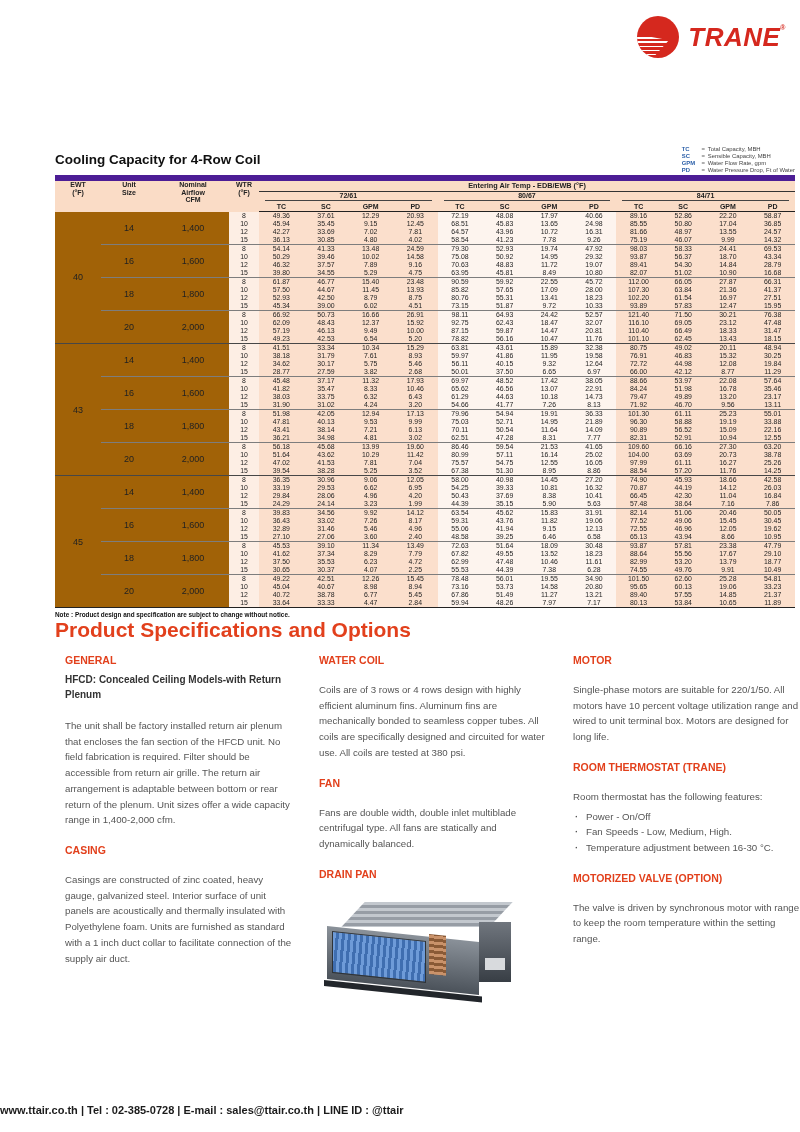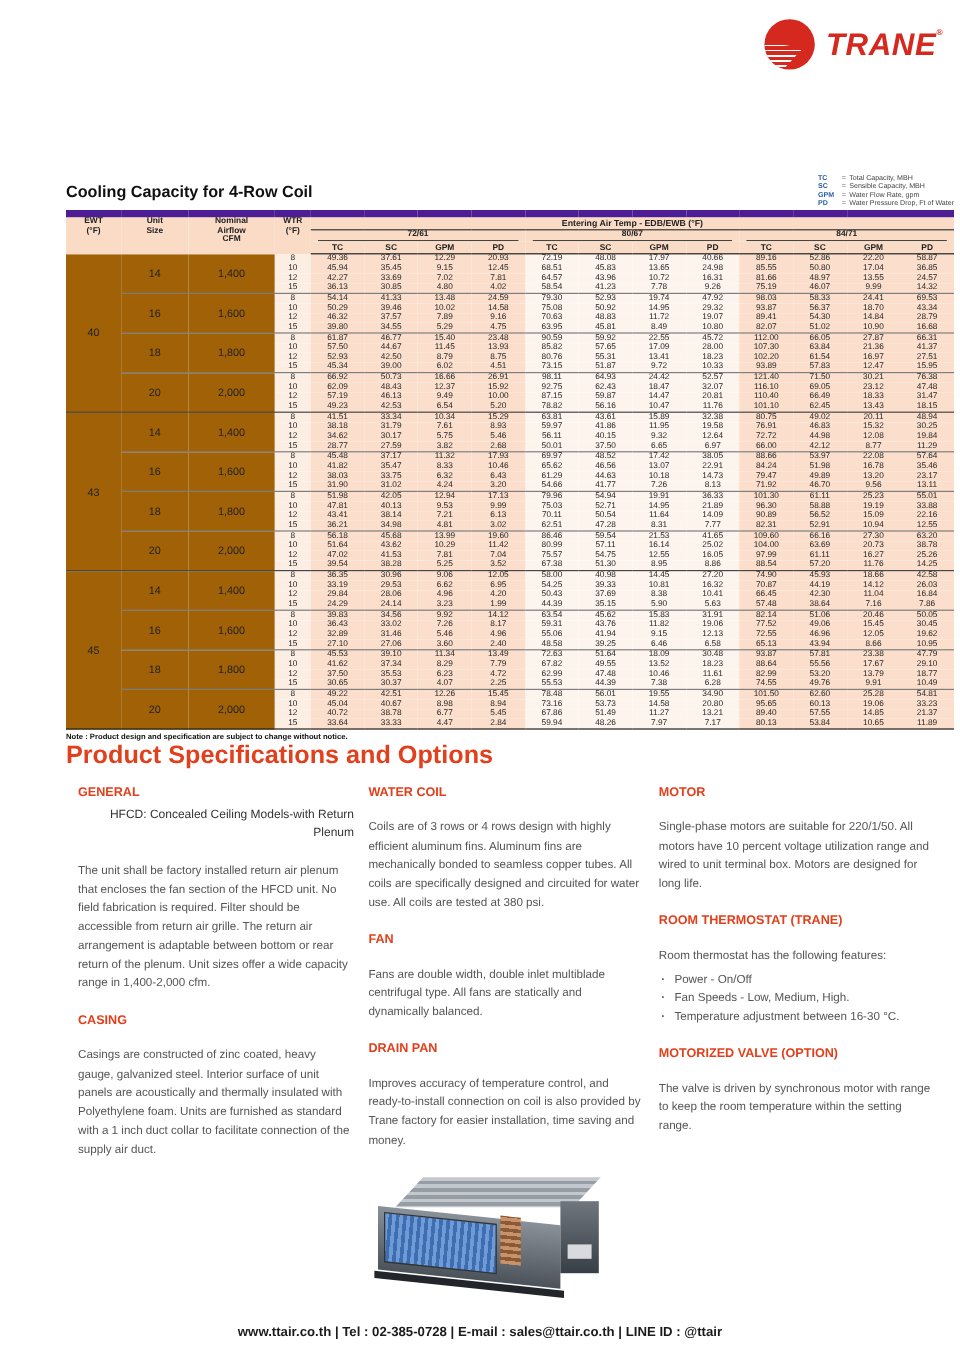--- a/index.html
+++ b/index.html
@@ -41,24 +41,24 @@
   tr.unit-sep td{border-top:1px solid #7d7d7d;}
   tr.ewt-sep td{border-top:1.2px solid #474747;}
 
   .note{font-size:6.4px;font-weight:bold;color:#111;margin-top:3px;}
   .watermark{position:absolute;left:28px;top:352px;z-index:2;font-size:60px;font-weight:bold;
         color:rgba(140,140,148,0.14);letter-spacing:2px;white-space:nowrap;pointer-events:none;}
 
   
   .specs{position:absolute;left:55px;top:618px;width:700px;}
   .specs-title{color:#e2401c;font-size:21px;font-weight:bold;margin:0 0 10px 0;}
-  .spec-cols{display:grid;grid-template-columns:230px 230px 230px;column-gap:12px;padding-left:10px;}
+  .spec-cols{display:grid;grid-template-columns:230px 230px 230px;column-gap:12px;padding-left:10px;gap:24px;}
   .spec-h{color:#e2401c;font-size:10.5px;font-weight:bold;margin:16px 0 6px 0;}
   .spec-col .spec-h:first-child{margin-top:2px;}
-  .spec-sub{color:#333;font-size:10px;font-weight:normal;margin:0 0 4px 0;line-height:1.5;text-align:right;}
+  .spec-sub{color:#333;font-size:10px;font-weight:bold;margin:0 0 4px 0;line-height:1.5;}
   .spec-p{color:#555;font-size:9.7px;line-height:1.62;margin:16px 0 4px 0;}
   .spec-ul{margin:2px 0 0 0;padding:0;list-style:none;}
   .spec-ul li{color:#555;font-size:9.7px;line-height:1.62;padding-left:13px;position:relative;}
   .spec-ul li::before{content:"\00b7";position:absolute;left:2px;font-weight:bold;color:#555;}
 
   
   .photo{position:relative;width:205px;height:105px;margin-top:16px;}
   .ph-top{position:absolute;left:34px;top:6px;width:148px;height:25px;
         background:repeating-linear-gradient(180deg,#c3c8ce 0 3px,#979da5 3px 6px);transform:skewX(-43deg);}
   .ph-front{position:absolute;left:8px;top:30px;width:152px;height:53px;
@@ -66,21 +66,21 @@
   .ph-coil{position:absolute;left:13px;top:35px;width:92px;height:40px;border:1px solid #2e3338;
         background:repeating-linear-gradient(95deg,#6e9bd8 0 3px,#3f6eb0 3px 6px);transform:skewY(6deg);transform-origin:left top;}
   .ph-copper{position:absolute;left:110px;top:38px;width:17px;height:40px;
         background:repeating-linear-gradient(0deg,#c9926a 0 3px,#8a5a36 3px 6px);transform:skewY(6deg);transform-origin:left top;}
   .ph-right{position:absolute;left:160px;top:26px;width:32px;height:60px;
         background:linear-gradient(180deg,#70767e,#383e45);}
   .ph-label{position:absolute;left:166px;top:62px;width:20px;height:12px;background:#d8dadd;}
   .ph-base{position:absolute;left:5px;top:84px;width:158px;height:6px;background:#22262b;transform:skewY(6deg);transform-origin:left top;}
 
   
-  .footer{position:absolute;bottom:16px;left:0;width:100%;text-align:center;
+  .footer{position:absolute;bottom:16px;left:0;width:100%;text-align:left;
         font-size:11px;font-weight:bold;color:#1b1b1b;}
 </style>
 </head>
 <body>
 
 <div class="page">
 
   <div class="logo">
     <div class="logo-circle">
       <div class="logo-stripes"></div>
@@ -932,21 +932,20 @@
           <p class="spec-p">The unit shall be factory installed return air plenum that encloses the fan section of the HFCD unit. No field fabrication is required. Filter should be accessible from return air grille. The return air arrangement is adaptable between bottom or rear return of the plenum. Unit sizes offer a wide capacity range in 1,400-2,000 cfm.</p>
           <h3 class="spec-h">CASING</h3>
           <p class="spec-p">Casings are constructed of zinc coated, heavy gauge, galvanized steel. Interior surface of unit panels are acoustically and thermally insulated with Polyethylene foam. Units are furnished as standard with a 1 inch duct collar to facilitate connection of the supply air duct.</p>
         </div>
         <div class="spec-col">
           <h3 class="spec-h">WATER COIL</h3>
           <p class="spec-p">Coils are of 3 rows or 4 rows design with highly efficient aluminum fins. Aluminum fins are mechanically bonded to seamless copper tubes. All coils are specifically designed and circuited for water use. All coils are tested at 380 psi.</p>
           <h3 class="spec-h">FAN</h3>
           <p class="spec-p">Fans are double width, double inlet multiblade centrifugal type. All fans are statically and dynamically balanced.</p>
           <h3 class="spec-h">DRAIN PAN</h3>
-          <p class="spec-p">Improves accuracy of temperature control, and ready-to-install connection on coil is also provided by Trane factory for easier installation, time saving and money.</p>
           <div class="photo">
             <div class="ph-top"></div>
             <div class="ph-front"></div>
             <div class="ph-coil"></div>
             <div class="ph-copper"></div>
             <div class="ph-right"></div>
             <div class="ph-label"></div>
             <div class="ph-base"></div>
           </div>
         </div>

